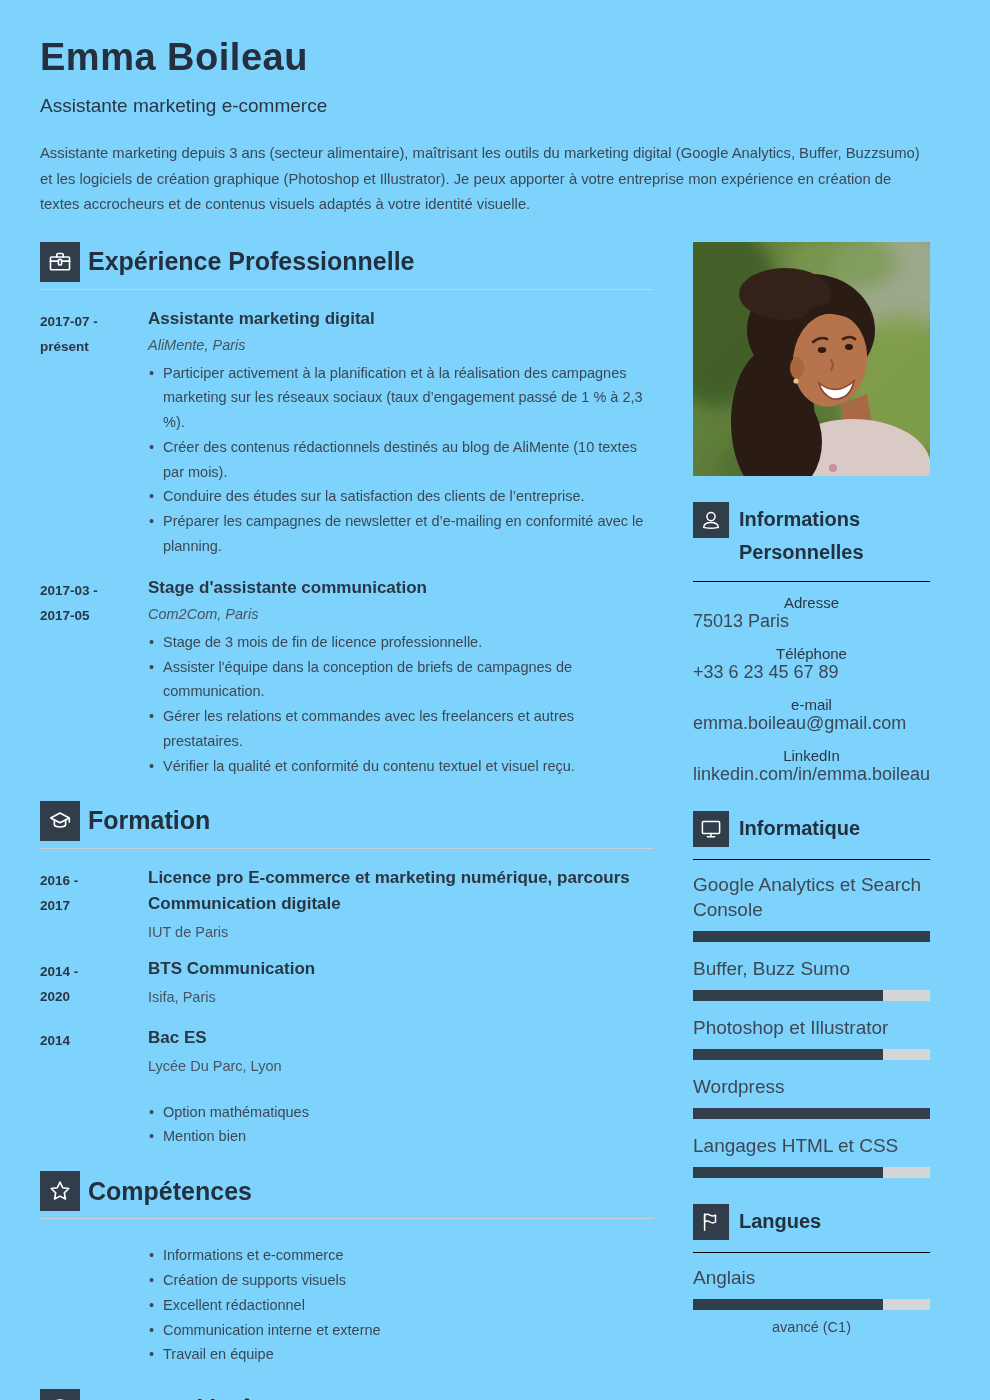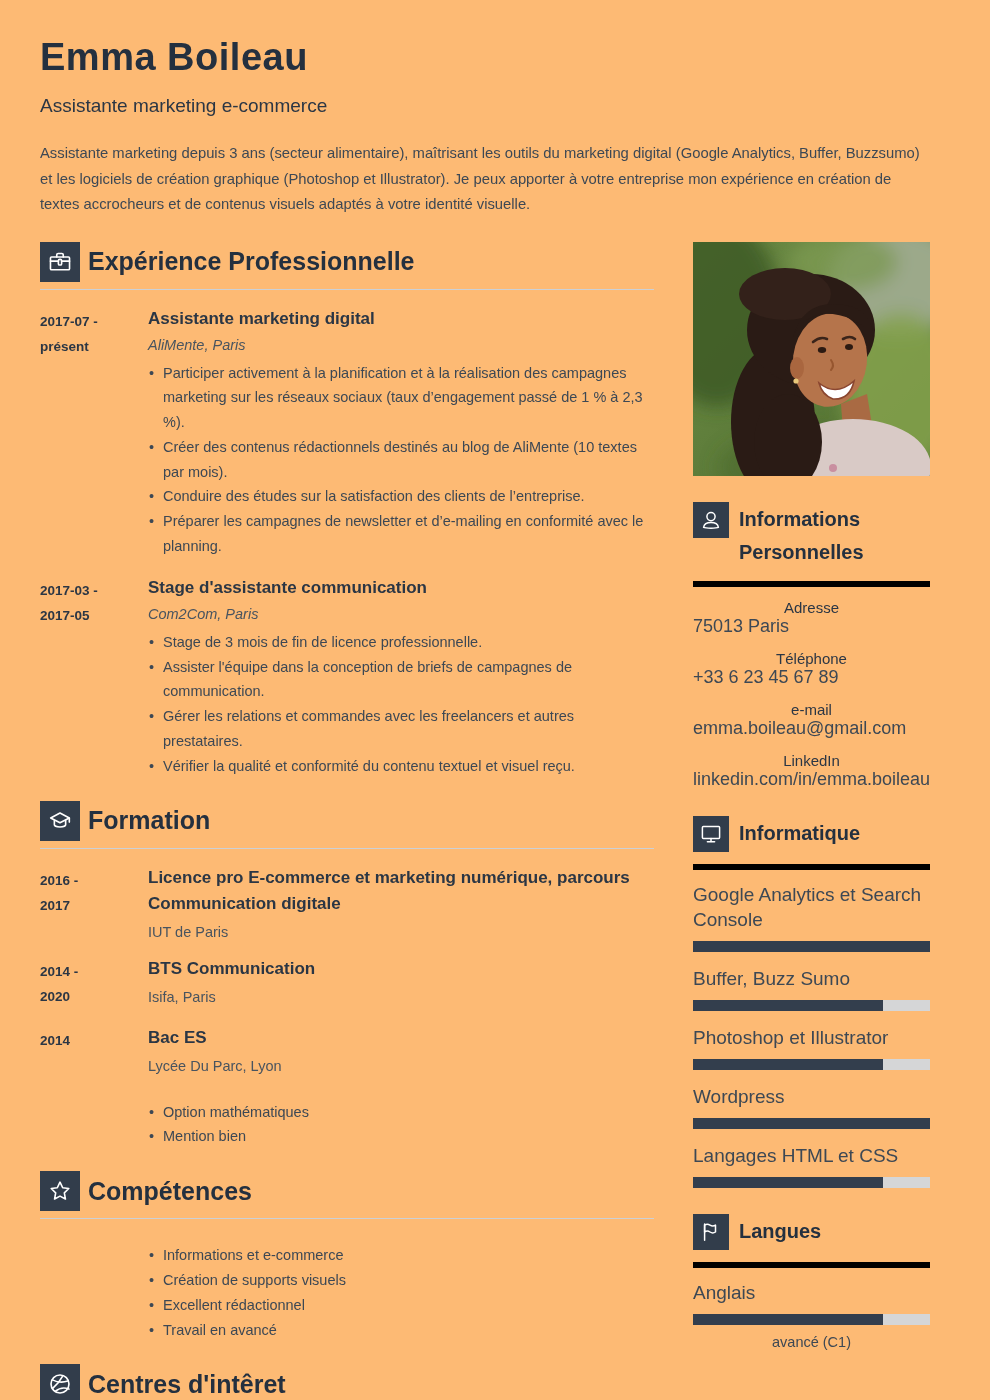--- a/index.html
+++ b/index.html
@@ -1,18 +1,18 @@
 <!DOCTYPE html>
 <html><head>
 <meta charset="utf-8">
 <style>
   * { margin:0; padding:0; box-sizing:border-box; }
   html,body { background:#ffffff; }
   body { font-family:"Liberation Sans", sans-serif; color:#3d4854; }
-  .page { position:relative; width:990px; height:1400px; background:#fdba74; padding:36px 60px 0 40px; overflow:hidden; }
+  .page { position:relative; width:990px; height:1400px; background:#7dd3fc; padding:36px 60px 0 40px; overflow:hidden; }
 
   .name { font-size:38px; font-weight:bold; color:#24303f; letter-spacing:.5px; }
   .subtitle { font-size:19px; color:#2b3644; margin-top:16px; }
   .summary { font-size:14.8px; line-height:25.5px; color:#3d4854; margin-top:24px; max-width:912px; }
 
   .columns { display:flex; margin-top:24px; }
   .col-left { width:634px; }
   .col-right { width:237px; margin-left:39px; }
 
   
@@ -33,21 +33,21 @@
   .school { font-size:14.5px; color:#49545f; margin-top:7px; }
   ul.bullets { list-style:none; margin-top:8px; }
   ul.bullets li { position:relative; font-size:14.5px; line-height:24.8px; color:#3d4854; padding-left:15px; }
   ul.bullets li::before { content:"\2022"; position:absolute; left:1px; color:#3d4854; }
   ul.bullets.spaced { margin-top:26px; }
 
   
   .photo-wrap { width:237px; height:234px; overflow:hidden; }
   .side-sec { margin-top:26px; }
   .side-sec:first-of-type { margin-top:26px; }
-  .side-head { display:flex; align-items:flex-start; border-bottom:6px solid #000000; padding-bottom:12px; margin-bottom:12px; }
+  .side-head { display:flex; align-items:flex-start; border-bottom:1px solid #000000; padding-bottom:12px; margin-bottom:12px; }
   .side-icon-box { width:36px; height:36px; background:#323d4b; display:flex; align-items:center; justify-content:center; flex:0 0 auto; }
   .side-icon-box svg { width:24px; height:24px; stroke:#ffffff; fill:none; stroke-width:1.5; stroke-linecap:round; stroke-linejoin:round; }
   .side-title { font-size:20px; font-weight:bold; color:#24303f; line-height:33px; margin-left:10px; margin-top:1px; }
 
   .field { margin-top:13px; }
   .field:first-child { margin-top:6px; }
   .field-label { font-size:15px; font-weight:normal; color:#2b3644;text-align:center; }
   .field-value { font-size:18px; color:#3d4854; margin-top:0; }
 
   .skill { margin-top:14px; }
@@ -175,21 +175,22 @@
           </span>
           <span class="sec-title">Compétences</span>
         </div>
         <div class="entry">
           <div class="date-col"></div>
           <div class="content-col">
             <ul class="bullets" id="comp-list">
                 <li>Informations et e-commerce</li>
                 <li>Création de supports visuels</li>
                 <li>Excellent rédactionnel</li>
-                <li>Travail en avancé</li>
+                <li>Communication interne et externe</li>
+                <li>Travail en équipe</li>
               </ul>
           </div>
         </div>
       </div>
 
       <div class="sec">
         <div class="sec-head">
           <span class="icon-box">
             <svg viewBox="0 0 24 24">
               <circle cx="12" cy="12" r="8.3"></circle>

